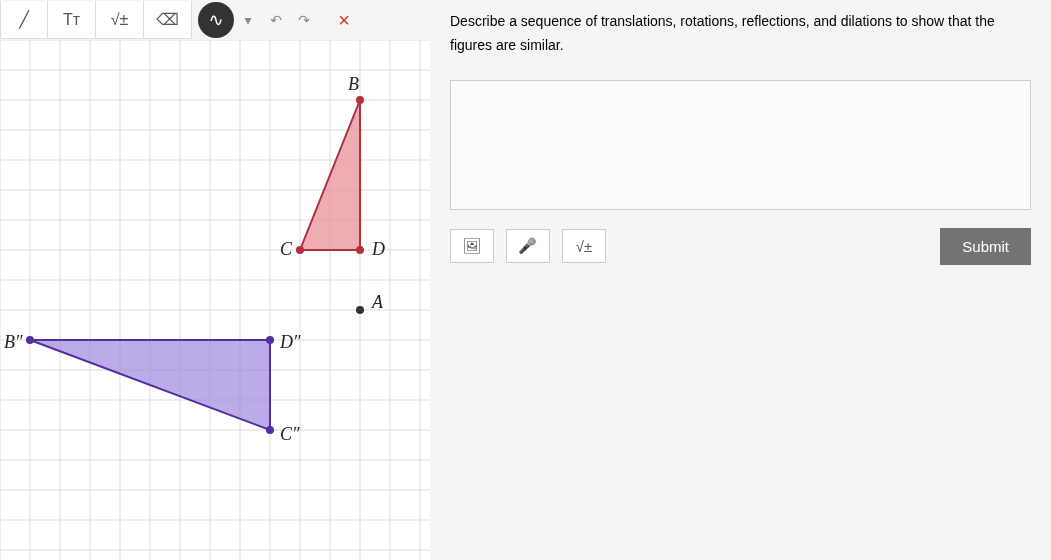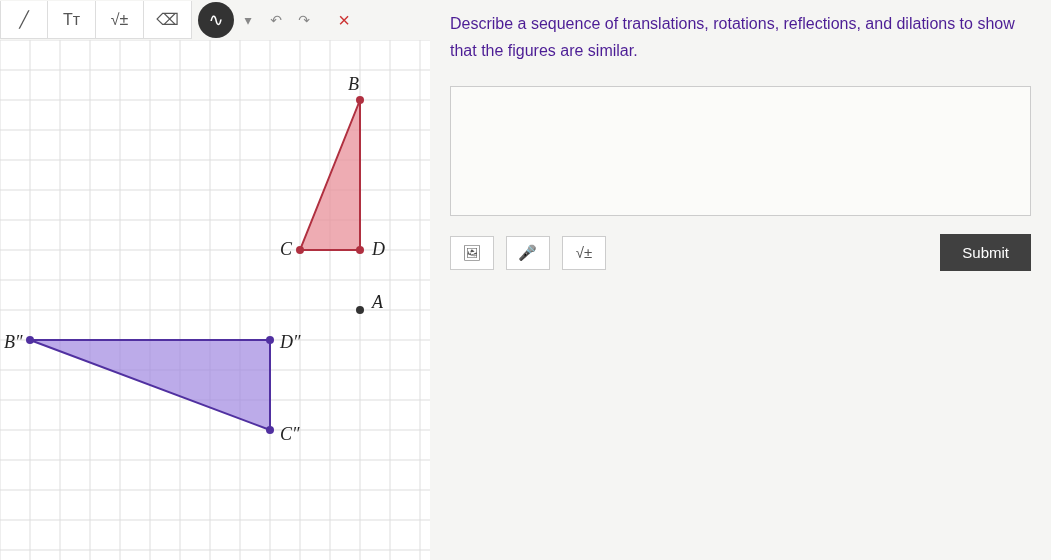--- a/index.html
+++ b/index.html
@@ -13,25 +13,25 @@
 .canvas-area{position:absolute;left:0;top:40px;width:430px;height:520px;background:#fff}
 .grid{position:absolute;inset:0}
 .grid line{stroke:#ddd;stroke-width:1}
 .tri-red{fill:#e89099;fill-opacity:.75;stroke:#b03040;stroke-width:2}
 .tri-purple{fill:#a088e0;fill-opacity:.7;stroke:#5030a0;stroke-width:2}
 .vx{fill:#333}
 .vx-red{fill:#b03040}
 .vx-purple{fill:#5030a0}
 .lbl{font-family:'Times New Roman',serif;font-style:italic;font-size:18px;fill:#222}
 .right{position:absolute;left:450px;top:10px;right:20px}
-.prompt{font-size:16px;color:#4c1d95;line-height:1.7;margin-bottom:22px}
+.prompt{font-size:14px;color:#000000;line-height:1.7;margin-bottom:22px}
 .answer-box{border:1px solid #ccc;background:#fbfbf9;height:130px;padding:10px;margin-bottom:10px}
 .answer-bar{display:flex;align-items:center;gap:12px;padding:8px 0}
 .ctrl{width:44px;height:34px;border:1px solid #ccc;background:#fff;display:flex;align-items:center;justify-content:center;cursor:pointer;font-size:15px;color:#555}
-.submit{margin-left:auto;background:#404040;color:#fff;border:none;padding:10px 22px;font-size:15px;cursor:pointer}
+.submit{margin-left:auto;background:#737373;color:#fff;border:none;padding:10px 22px;font-size:15px;cursor:pointer}
 </style>
 </head>
 <body>
 
 <div class="toolbar">
   <div class="tool-btn first">╱</div>
   <div class="tool-btn">Tᴛ</div>
   <div class="tool-btn">√±</div>
   <div class="tool-btn">⌫</div>
   <div class="tool-active">∿</div>

